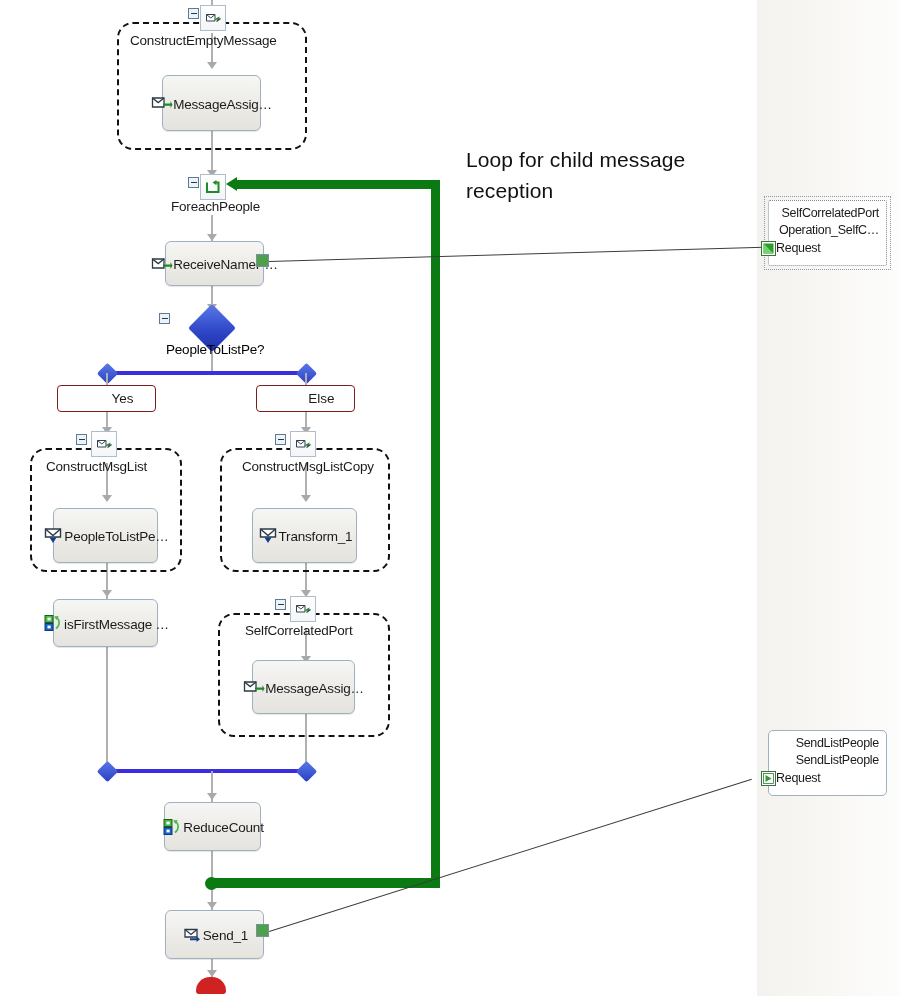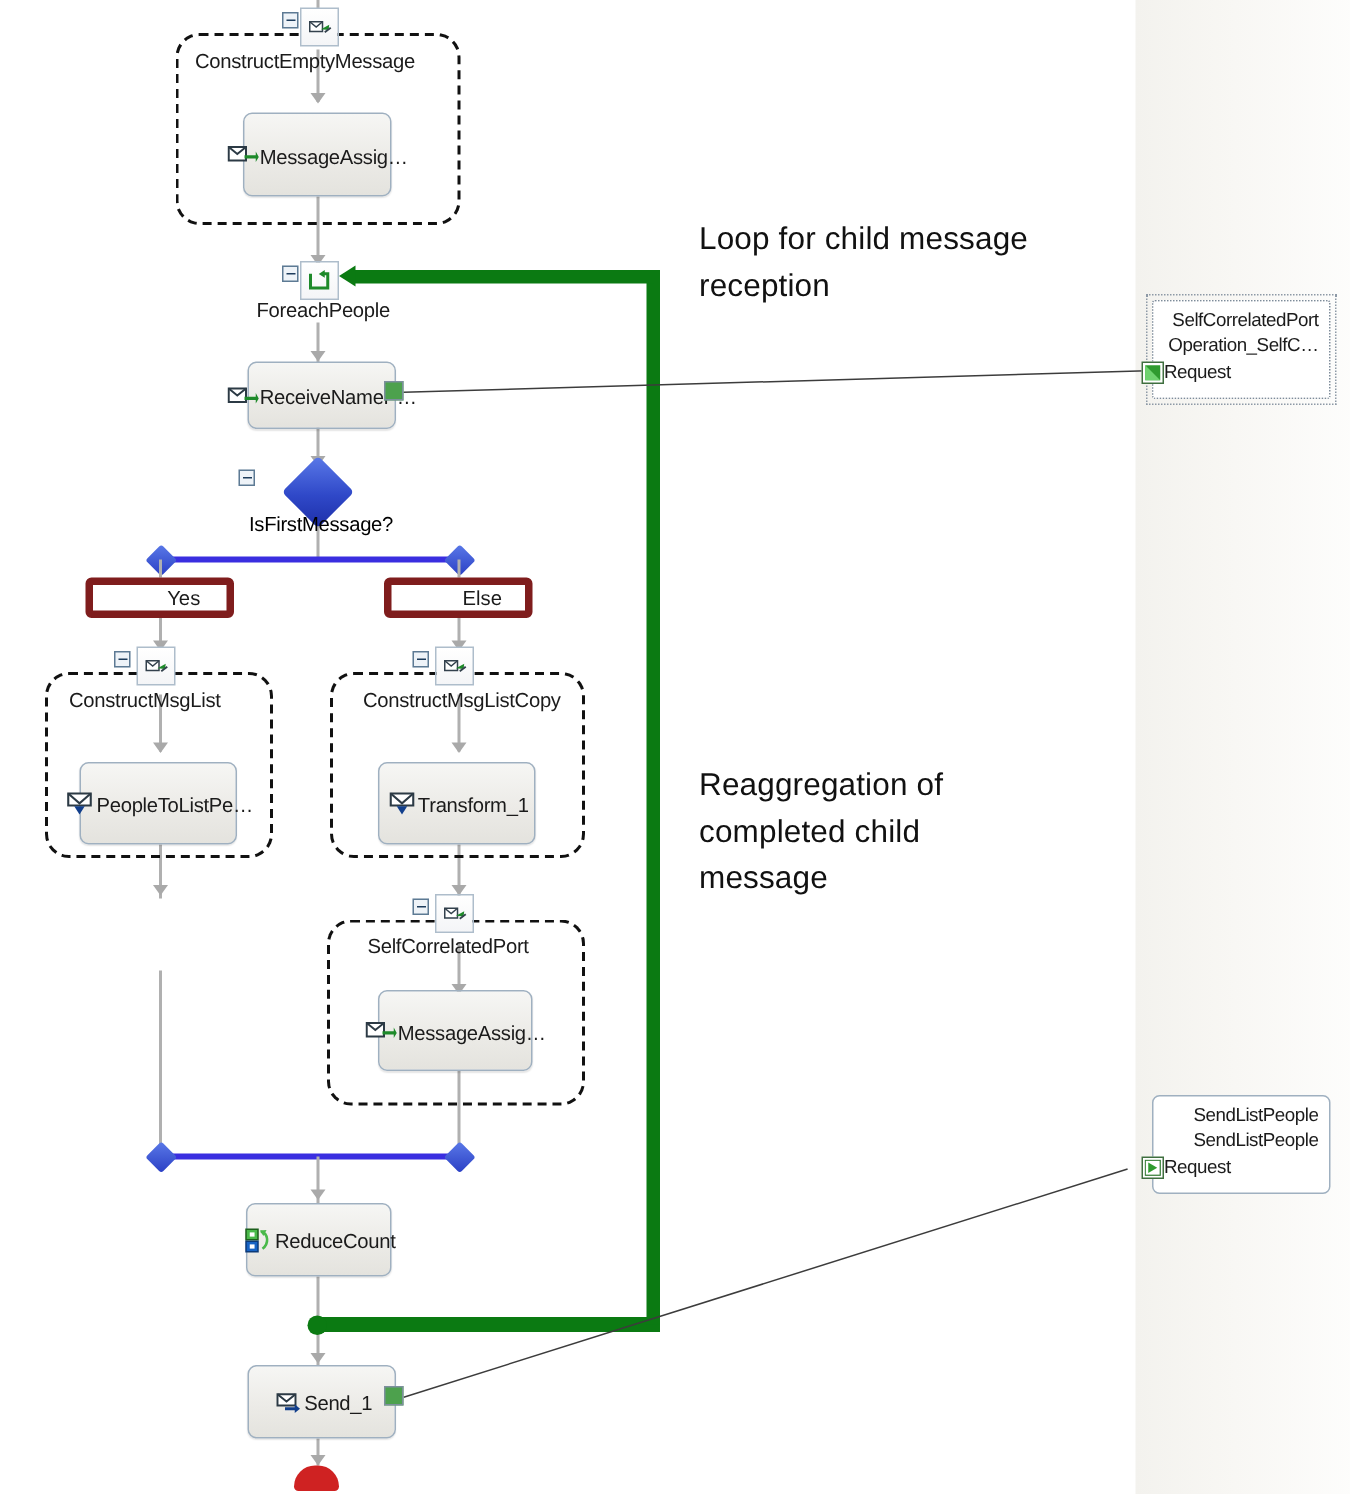--- a/index.html
+++ b/index.html
@@ -82,21 +82,21 @@
   .bdiam{
     position:absolute;width:15px;height:15px;
     background:linear-gradient(135deg,#5a79e8 0%,#2a3fc4 100%);
     transform:rotate(45deg);border-radius:2px;
   }
 
   
   .branchbox{
     position:absolute;box-sizing:border-box;
     background:#ffffff;
-    border:5px solid #7f1d1d;
+    border:1px solid #7f1d1d;
     border-radius:4px;
     display:flex;align-items:center;justify-content:center;
     font-size:13.5px;color:#1b1b1b;padding-left:32px;
   }
 
   
   .vline{position:absolute;width:2px;background:#b0b0b0;}
   .arrowdown{
     position:absolute;width:0;height:0;
     border-left:5px solid transparent;border-right:5px solid transparent;
@@ -282,21 +282,21 @@
       </svg>
     </span>
     <span class="lbl">ReceiveNameP…</span>
   </div>
   <div class="porthandle onnode" style="left:252px;top:254px;"></div>
 
   <div class="collapse" style="left:155px;top:313px;">
       <i></i>
     </div>
   <div class="diamond" style="left:191px;top:311px;"></div>
-  <div class="diamond-lbl" style="left:162px;top:342px;">IsFirstMessage?</div>
+  <div class="diamond-lbl" style="left:162px;top:342px;">PeopleToListPe?</div>
 
   <div class="branchbox" style="left:53px;top:385px;width:99px;height:27px;">
     <span>Yes</span>
   </div>
   <div class="branchbox" style="left:252px;top:385px;width:99px;height:27px;">
     <span>Else</span>
   </div>
 
   <div class="scope" style="left:26px;top:448px;width:152px;height:124px;"></div>
   <div class="collapse" style="left:72px;top:434px;">
@@ -341,20 +341,33 @@
     <span class="ic">
       <svg width="22" height="20" viewBox="0 0 22 20">
         <path d="M3.5 3 L18.5 3 L18.5 11 L3.5 11 Z" fill="#ffffff" stroke="#2c3a45" stroke-width="1.4"></path>
         <path d="M3.5 3 L11 9.5 L18.5 3" fill="none" stroke="#2c3a45" stroke-width="1.4"></path>
         <path d="M7.5 11.5 L14.5 11.5 L11 17 Z" fill="#123f8c"></path>
       </svg>
     </span>
     <span class="lbl">Transform_1</span>
   </div>
 
+  <div class="node" style="left:49px;top:599px;width:105px;height:48px;">
+    <span class="ic">
+      <svg width="22" height="20" viewBox="0 0 22 20">
+        <rect x="3" y="2.5" width="8" height="7" fill="#49b949" stroke="#1b5e1b" stroke-width="1"></rect>
+        <rect x="5.5" y="4.6" width="3.2" height="2.8" fill="#ffffff"></rect>
+        <rect x="3" y="10.5" width="8" height="7" fill="#1763c4" stroke="#0c3a78" stroke-width="1"></rect>
+        <rect x="5.5" y="12.6" width="3.2" height="2.8" fill="#ffffff"></rect>
+        <path d="M13 4 C18 5.5 18.5 12 14 15.5" fill="none" stroke="#49b949" stroke-width="1.7"></path>
+        <path d="M16.7 3 L12.2 3.4 L14.6 7 Z" fill="#49b949"></path>
+      </svg>
+    </span>
+    <span class="lbl">isFirstMessage …</span>
+  </div>
 
   <div class="scope" style="left:214px;top:613px;width:172px;height:124px;"></div>
   <div class="collapse" style="left:271px;top:599px;">
       <i></i>
     </div>
   <div class="hdr-icon" style="left:286px;top:596px;">
     <svg width="18" height="18" viewBox="0 0 18 18">
       <path d="M2.5 5.5 L11 5.5 L11 12 L2.5 12 Z" fill="#ffffff" stroke="#33414d" stroke-width="1"></path>
       <path d="M2.5 5.5 L6.8 9 L11 5.5" fill="none" stroke="#33414d" stroke-width="1"></path>
       <path d="M10 10.5 L15.5 7.5 L15 11 Z" fill="#1e8a2a"></path>
@@ -422,17 +435,14 @@
   </div>
   <div class="port-conn" style="left:757px;top:771px;">
     <svg width="11" height="11" viewBox="0 0 11 11">
         <rect x="0.5" y="0.5" width="10" height="10" fill="#ffffff" stroke="#2f7a2f" stroke-width="0.8"></rect>
         <path d="M2.5 2 L8.5 5.5 L2.5 9 Z" fill="#2f9b2f"></path>
       </svg>
   </div>
 
   <div class="annot" style="left:462px;top:144px;width:280px;">Loop for child message
 reception</div>
-  <div class="annot" style="left:462px;top:508px;width:280px;">Reaggregation  of
-completed child
-message</div>
 
 </div>
 
 </body></html>

